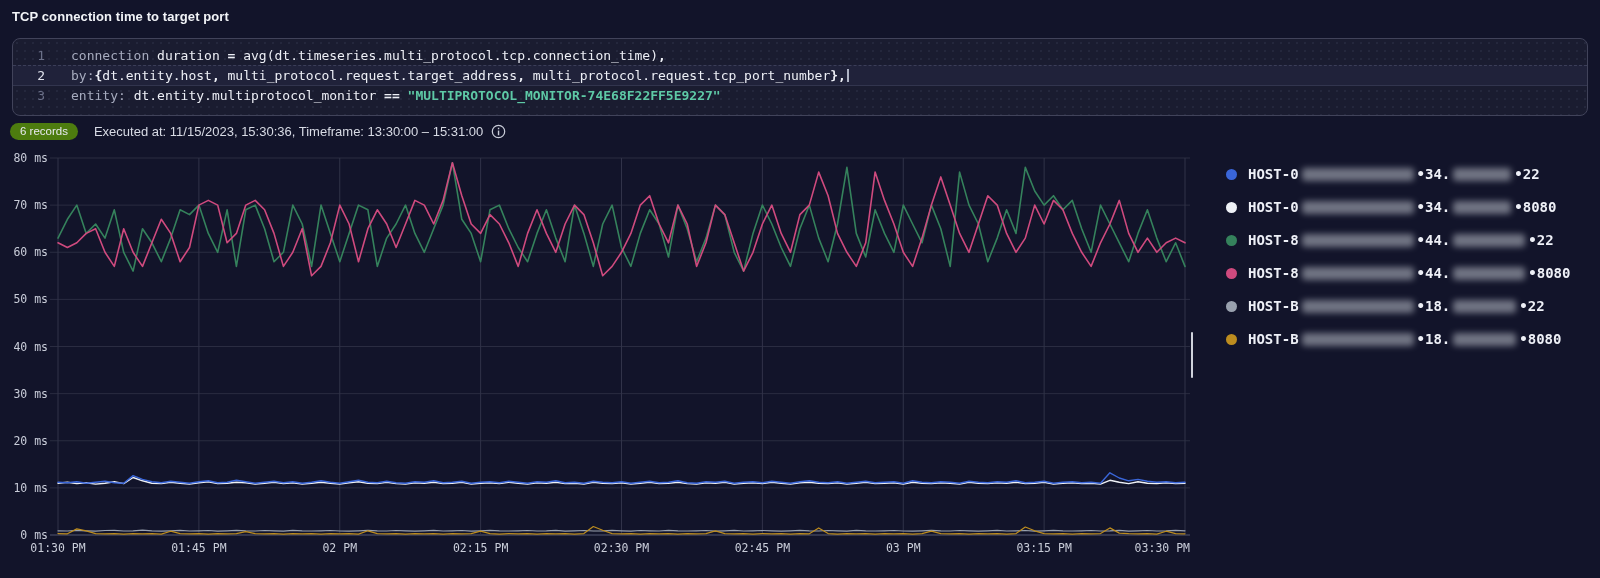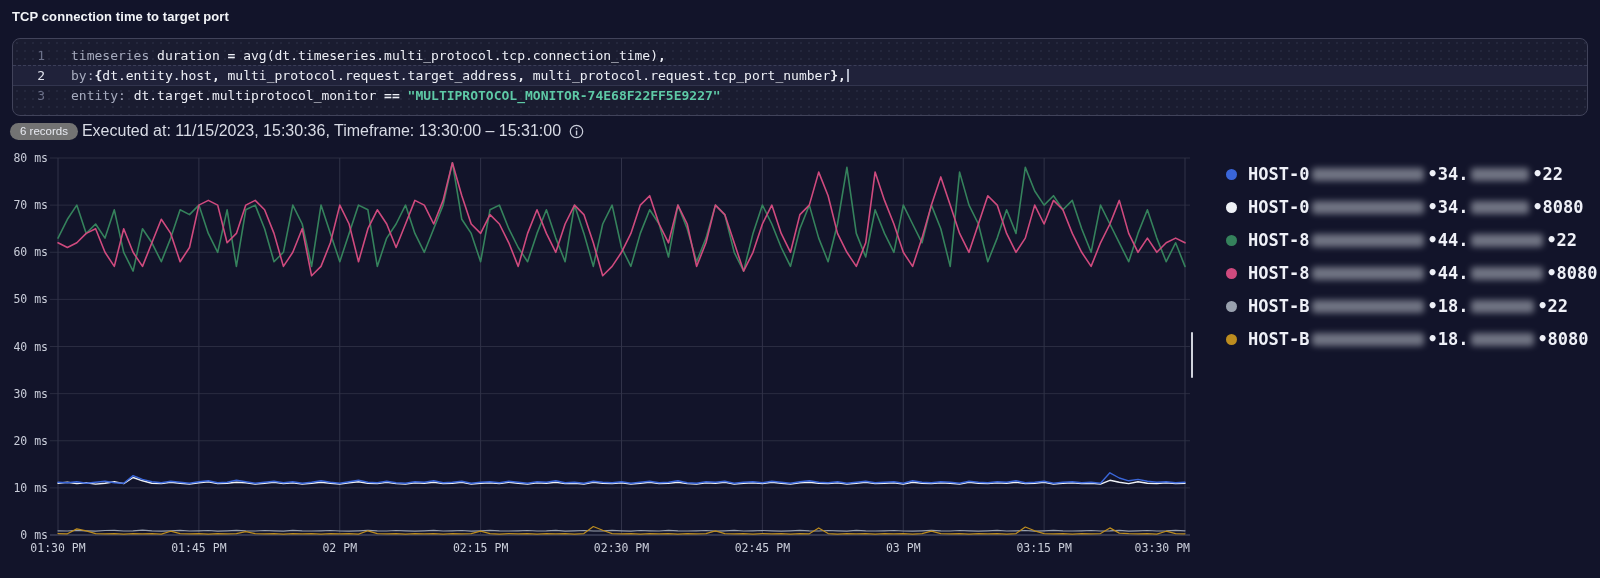--- a/index.html
+++ b/index.html
@@ -27,52 +27,52 @@
   .code-text { padding-left:12px; }
   .tok-kw { color:#a6abbe; }
   .tok-id { color:#edeff6; font-weight:normal; }
   .tok-pl { color:#edeff6; font-weight:bold; }
   .tok-str{ color:#5ec9a6; font-weight:bold; }
   .caret { display:inline-block; width:2px; height:13px; background:#aeb3c4;
            vertical-align:-2px; margin-left:1px; }
 
   
   .meta-bar { position:absolute; left:10px; top:121px; height:20px; display:flex; align-items:center; }
-  .records-badge { background:#737373; color:#e8eaf1; font-size:11.5px; padding:2px 10px 3px 10px;
+  .records-badge { background:#4d7c0f; color:#e8eaf1; font-size:11.5px; padding:2px 10px 3px 10px;
                    border-radius:10px; }
-  .meta-text { margin-left:4px; color:#d8dbe5; font-size:16px; }
+  .meta-text { margin-left:16px; color:#d8dbe5; font-size:13px; }
   .info-icon { margin-left:8px; display:inline-flex; width:15px; height:15px; cursor:pointer; }
 
   
   .chart-wrap { position:absolute; left:0; top:145px; width:1600px; height:433px; }
   #chart-svg { position:absolute; left:0; top:0; }
   .ylab, .xlab { font-family:"DejaVu Sans Mono", monospace; font-size:11.5px; fill:#c9cdd9; }
 
   
   .legend { position:absolute; left:1226px; top:0; width:330px; }
   .legend-row { position:absolute; left:0; height:16px; display:flex; align-items:center;
-                font-family:"DejaVu Sans Mono", monospace; font-size:17px; font-weight:bold;
+                font-family:"DejaVu Sans Mono", monospace; font-size:14px; font-weight:bold;
                 color:#eef0f7; white-space:nowrap; cursor:pointer;text-align:center; }
   .legend-dot { width:11px; height:11px; border-radius:50%; margin-right:11px; flex:0 0 11px; }
   .blur-block { height:13px; border-radius:3px; background:#8b8f9c; opacity:0.78;
                 filter:blur(3px); margin:0 3px; }
   .legend-scrollbar { position:absolute; left:1191px; top:187px; width:2px; height:46px;
                       background:#cfd3dc; border-radius:1px; cursor:pointer; }
 </style>
 </head>
 <body>
 
 <div class="panel">
 
   <div class="panel-title">TCP connection time to target port</div>
 
   <div class="editor" id="editor">
-      <div class="code-row"><span class="gutter">1</span><span class="code-text"><span class="tok-kw">timeseries </span><span class="tok-id">duration</span><span class="tok-pl"> = </span><span class="tok-id">avg(dt.timeseries.multi_protocol.tcp.connection_time)</span><span class="tok-pl">,</span></span></div>
+      <div class="code-row"><span class="gutter">1</span><span class="code-text"><span class="tok-kw">connection </span><span class="tok-id">duration</span><span class="tok-pl"> = </span><span class="tok-id">avg(dt.timeseries.multi_protocol.tcp.connection_time)</span><span class="tok-pl">,</span></span></div>
       <div class="code-row active"><span class="gutter">2</span><span class="code-text"><span class="tok-kw">by:</span><span class="tok-pl">{</span><span class="tok-id">dt.entity.host</span><span class="tok-pl">, </span><span class="tok-id">multi_protocol.request.target_address</span><span class="tok-pl">, </span><span class="tok-id">multi_protocol.request.tcp_port_number</span><span class="tok-pl">},</span><span class="caret"></span></span></div>
-      <div class="code-row"><span class="gutter">3</span><span class="code-text"><span class="tok-kw">entity: </span><span class="tok-id">dt.target.multiprotocol_monitor</span><span class="tok-pl"> == </span><span class="tok-str">"MULTIPROTOCOL_MONITOR-74E68F22FF5E9227"</span></span></div>
+      <div class="code-row"><span class="gutter">3</span><span class="code-text"><span class="tok-kw">entity: </span><span class="tok-id">dt.entity.multiprotocol_monitor</span><span class="tok-pl"> == </span><span class="tok-str">"MULTIPROTOCOL_MONITOR-74E68F22FF5E9227"</span></span></div>
     </div>
 
   <div class="meta-bar">
     <span class="records-badge">6 records</span>
     <span class="meta-text">Executed at: 11/15/2023, 15:30:36, Timeframe: 13:30:00 – 15:31:00</span>
     <span class="info-icon">
       <svg viewBox="0 0 16 16" width="15" height="15">
         <circle cx="8" cy="8" r="6.6" fill="none" stroke="#c9cdd9" stroke-width="1.3"></circle>
         <rect x="7.3" y="7" width="1.5" height="5" fill="#c9cdd9"></rect>
         <rect x="7.3" y="4" width="1.5" height="1.6" fill="#c9cdd9"></rect>

